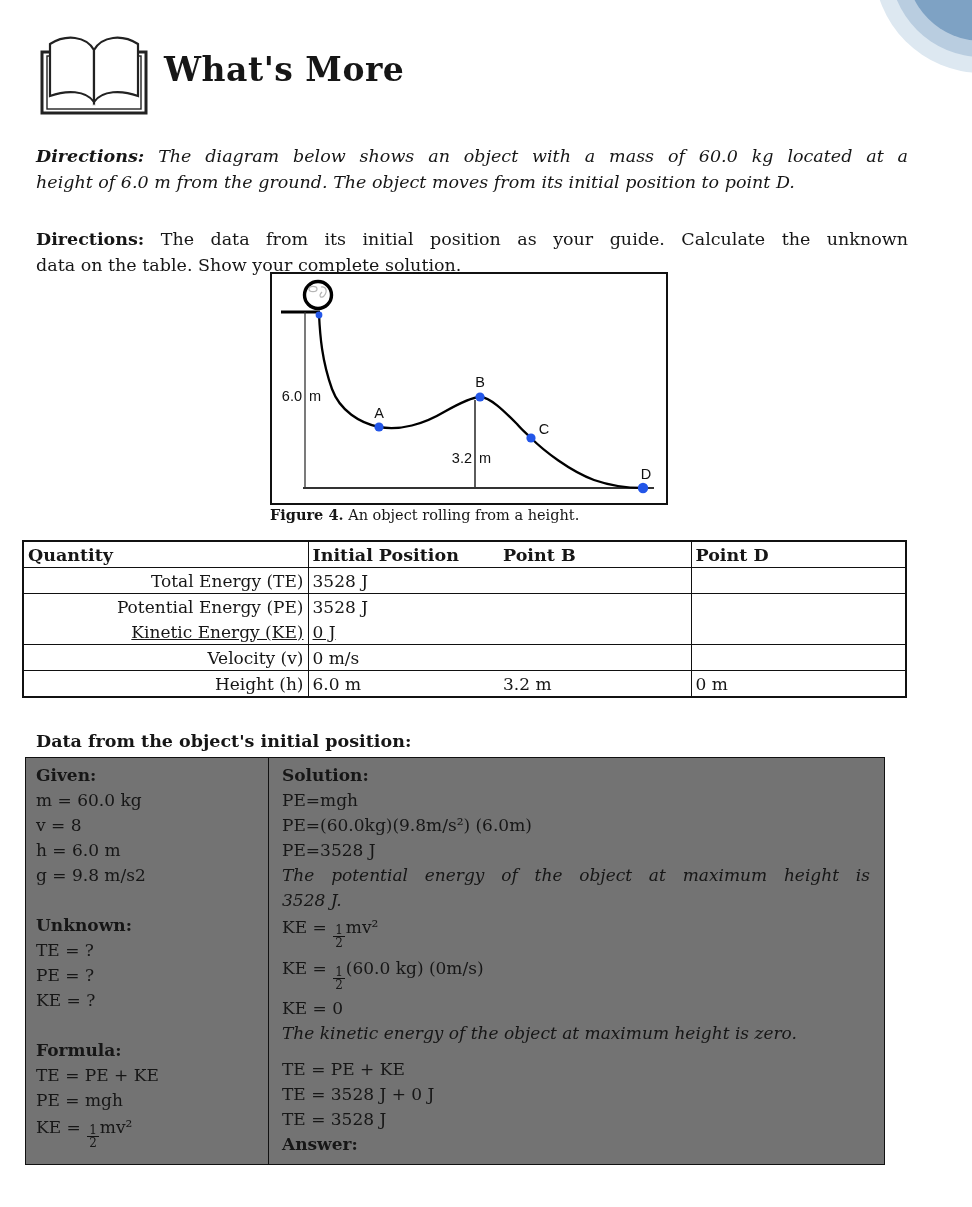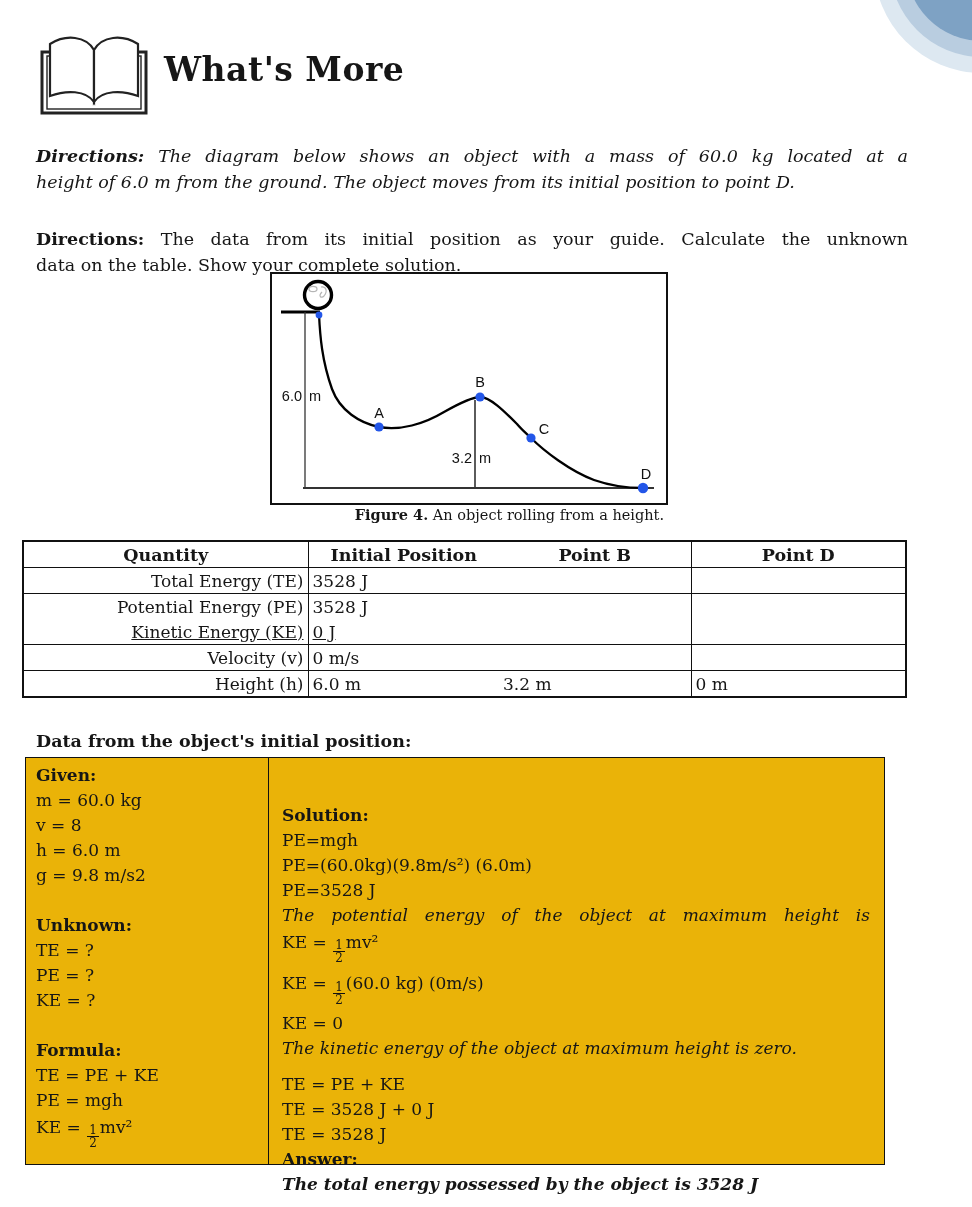--- a/index.html
+++ b/index.html
@@ -18,39 +18,39 @@
   .para { left:36px; width:872px; font-size:17.5px; line-height:26px; }
   #situation { top:143px; font-style:italic; }
   #directions { top:226px; }
   .lead { font-weight:bold; }
   .stretchline { text-align:justify; text-align-last:justify; }
 
   
   #figure-box { left:270px; top:272px; width:394px; height:229px; border:2px solid #111; background:#fff; }
   #figure-box svg { display:block; }
   .diag-label { font-family:"Liberation Sans", sans-serif; font-size:14.5px; fill:#111; }
-  #figure-caption { left:270px; top:506px; width:394px; text-align:right; font-size:14.5px; }
+  #figure-caption { left:270px; top:506px; width:394px; text-align:left; font-size:14.5px; }
 
   
   #main-table { left:22px; top:540px; }
   #main-table table { border-collapse:collapse; table-layout:fixed; width:883px; border:2px solid #111; }
   #main-table th, #main-table td { border:1.5px solid #111; font-weight:normal; overflow:hidden; }
-  #main-table th { height:23px; font-weight:bold; font-size:17.5px; text-align:center; padding:1px 4px; }
+  #main-table th { height:23px; font-weight:bold; font-size:17.5px; text-align:left; padding:1px 4px; }
   #main-table td { height:25px; font-size:17px; text-align:left; padding:0 4px; }
   #main-table td.c1 { text-align:right; padding-left:9px; }
   #main-table .c2 { border-right:none; }
   #main-table .c3 { border-left:none; }
   #main-table tr.merge-below td { border-bottom:none; }
   #main-table tr.merge-above td { border-top:none;text-decoration:underline; }
 
   
   #work-heading { left:36px; top:731px; font-size:17.5px; font-weight:bold; }
-  #work-table { left:25px; top:757px; width:858px; height:406px; border:1.5px solid #111; display:flex; background:#eab308; }
+  #work-table { left:25px; top:757px; width:858px; height:406px; border:1.5px solid #111; display:flex; background:#737373; }
   #work-left { width:224px; border-right:1.5px solid #111; padding:5px 8px 0 10px; }
-  #work-right { flex:1; padding:5px 14px 0 13px;margin-top:40px; }
+  #work-right { flex:1; padding:5px 14px 0 13px; }
   .line { min-height:25px; line-height:25px; font-size:17px; }
   .line.b { font-weight:bold; }
   .line.i { font-style:italic; }
   .line.gap { margin-top:11px; }
   .line.spacer { height:25px; }
   .line.stretch { text-align:justify; text-align-last:justify; }
   .line.has-frac { padding:2px 0 4px; }
   .frac { display:inline-block; vertical-align:-0.85em; text-align:center; line-height:1; margin:0 1px; }
   .frac .num { display:block; font-size:12px; line-height:12px; padding:0 2px; }
   .frac .den { display:block; font-size:12px; line-height:13px; border-top:1.2px solid #111; padding:0 2px; }
@@ -188,23 +188,23 @@
       <div class="line">TE = PE + KE</div>
       <div class="line">PE = mgh</div>
       <div class="line has-frac"><span>KE = </span><span class="frac"><span class="num">1</span><span class="den">2</span></span><span>mv²</span></div>
     </div>
   <div id="work-right">
       <div class="line b">Solution:</div>
       <div class="line">PE=mgh</div>
       <div class="line">PE=(60.0kg)(9.8m/s²) (6.0m)</div>
       <div class="line">PE=3528 J</div>
       <div class="line i stretch">The potential energy of the object at maximum height is</div>
+      <div class="line i">3528 J.</div>
       <div class="line has-frac"><span>KE = </span><span class="frac"><span class="num">1</span><span class="den">2</span></span><span>mv²</span></div>
       <div class="line has-frac"><span>KE = </span><span class="frac"><span class="num">1</span><span class="den">2</span></span><span>(60.0 kg) (0m/s)</span></div>
       <div class="line">KE = 0</div>
       <div class="line i">The kinetic energy of the object at maximum height is zero.</div>
       <div class="line gap">TE = PE + KE</div>
       <div class="line">TE = 3528 J + 0 J</div>
       <div class="line">TE = 3528 J</div>
       <div class="line b">Answer:</div>
-      <div class="line b i">The total energy possessed by the object is 3528 J</div>
     </div>
 </div>
 
 </body></html>

